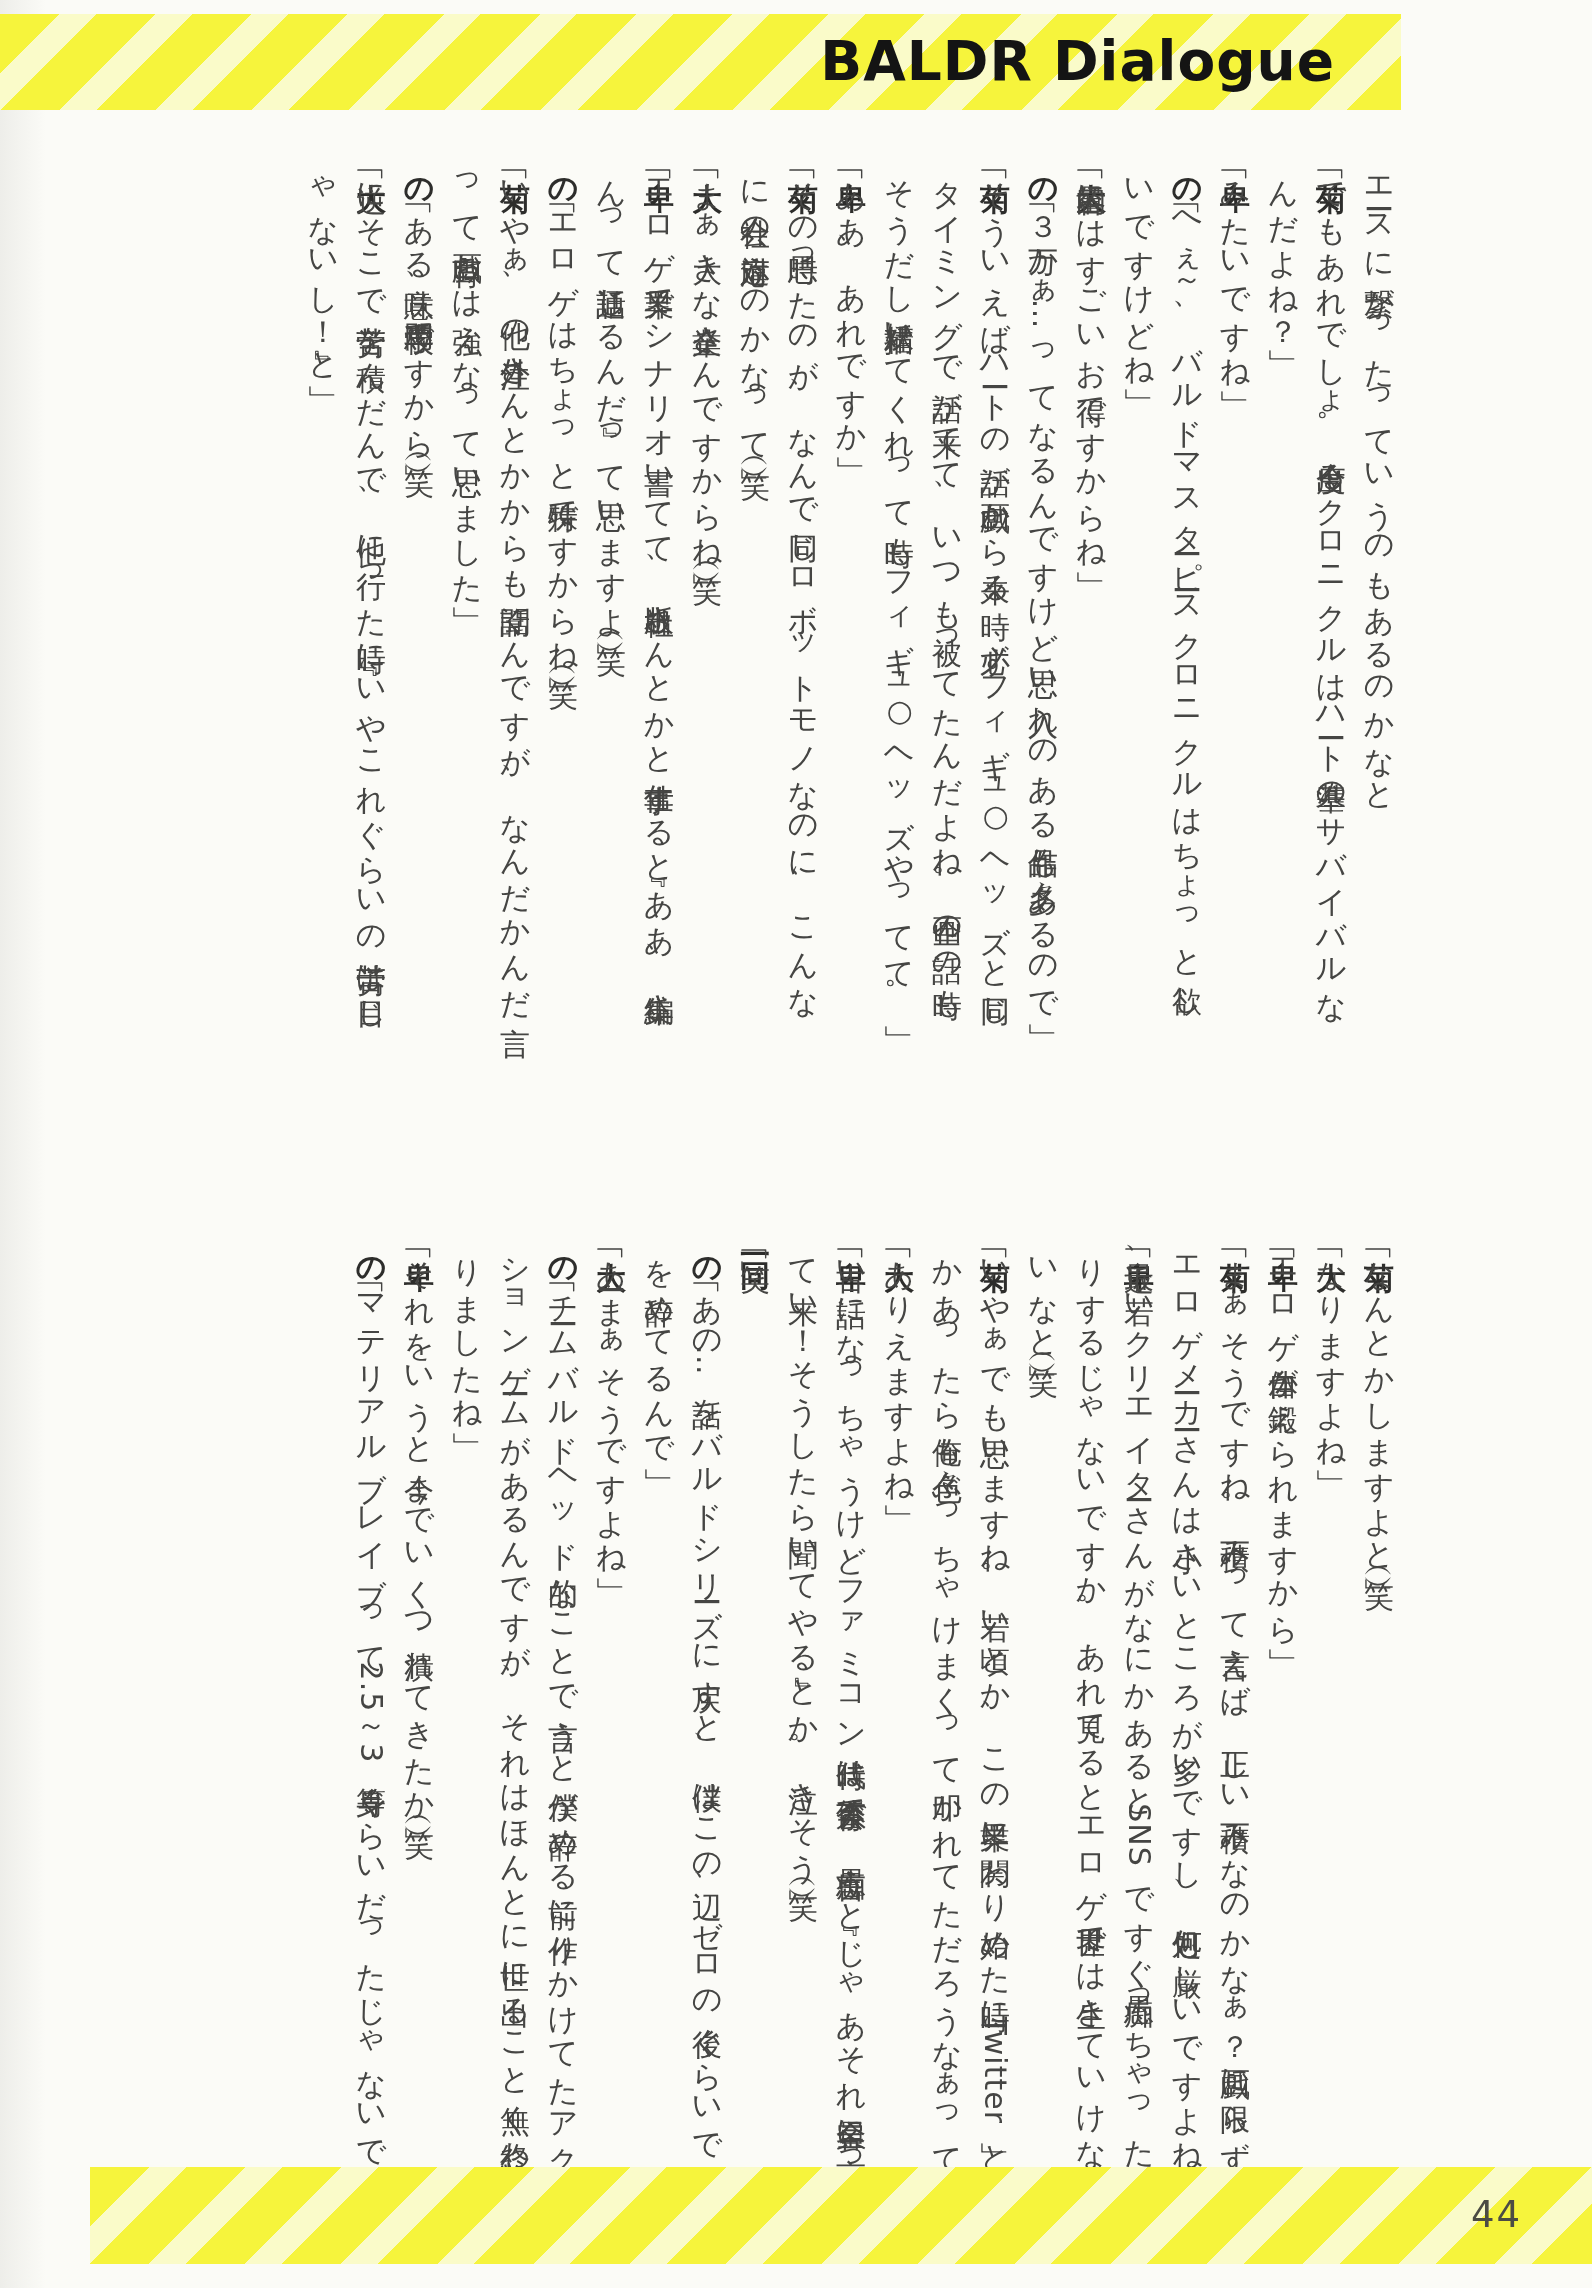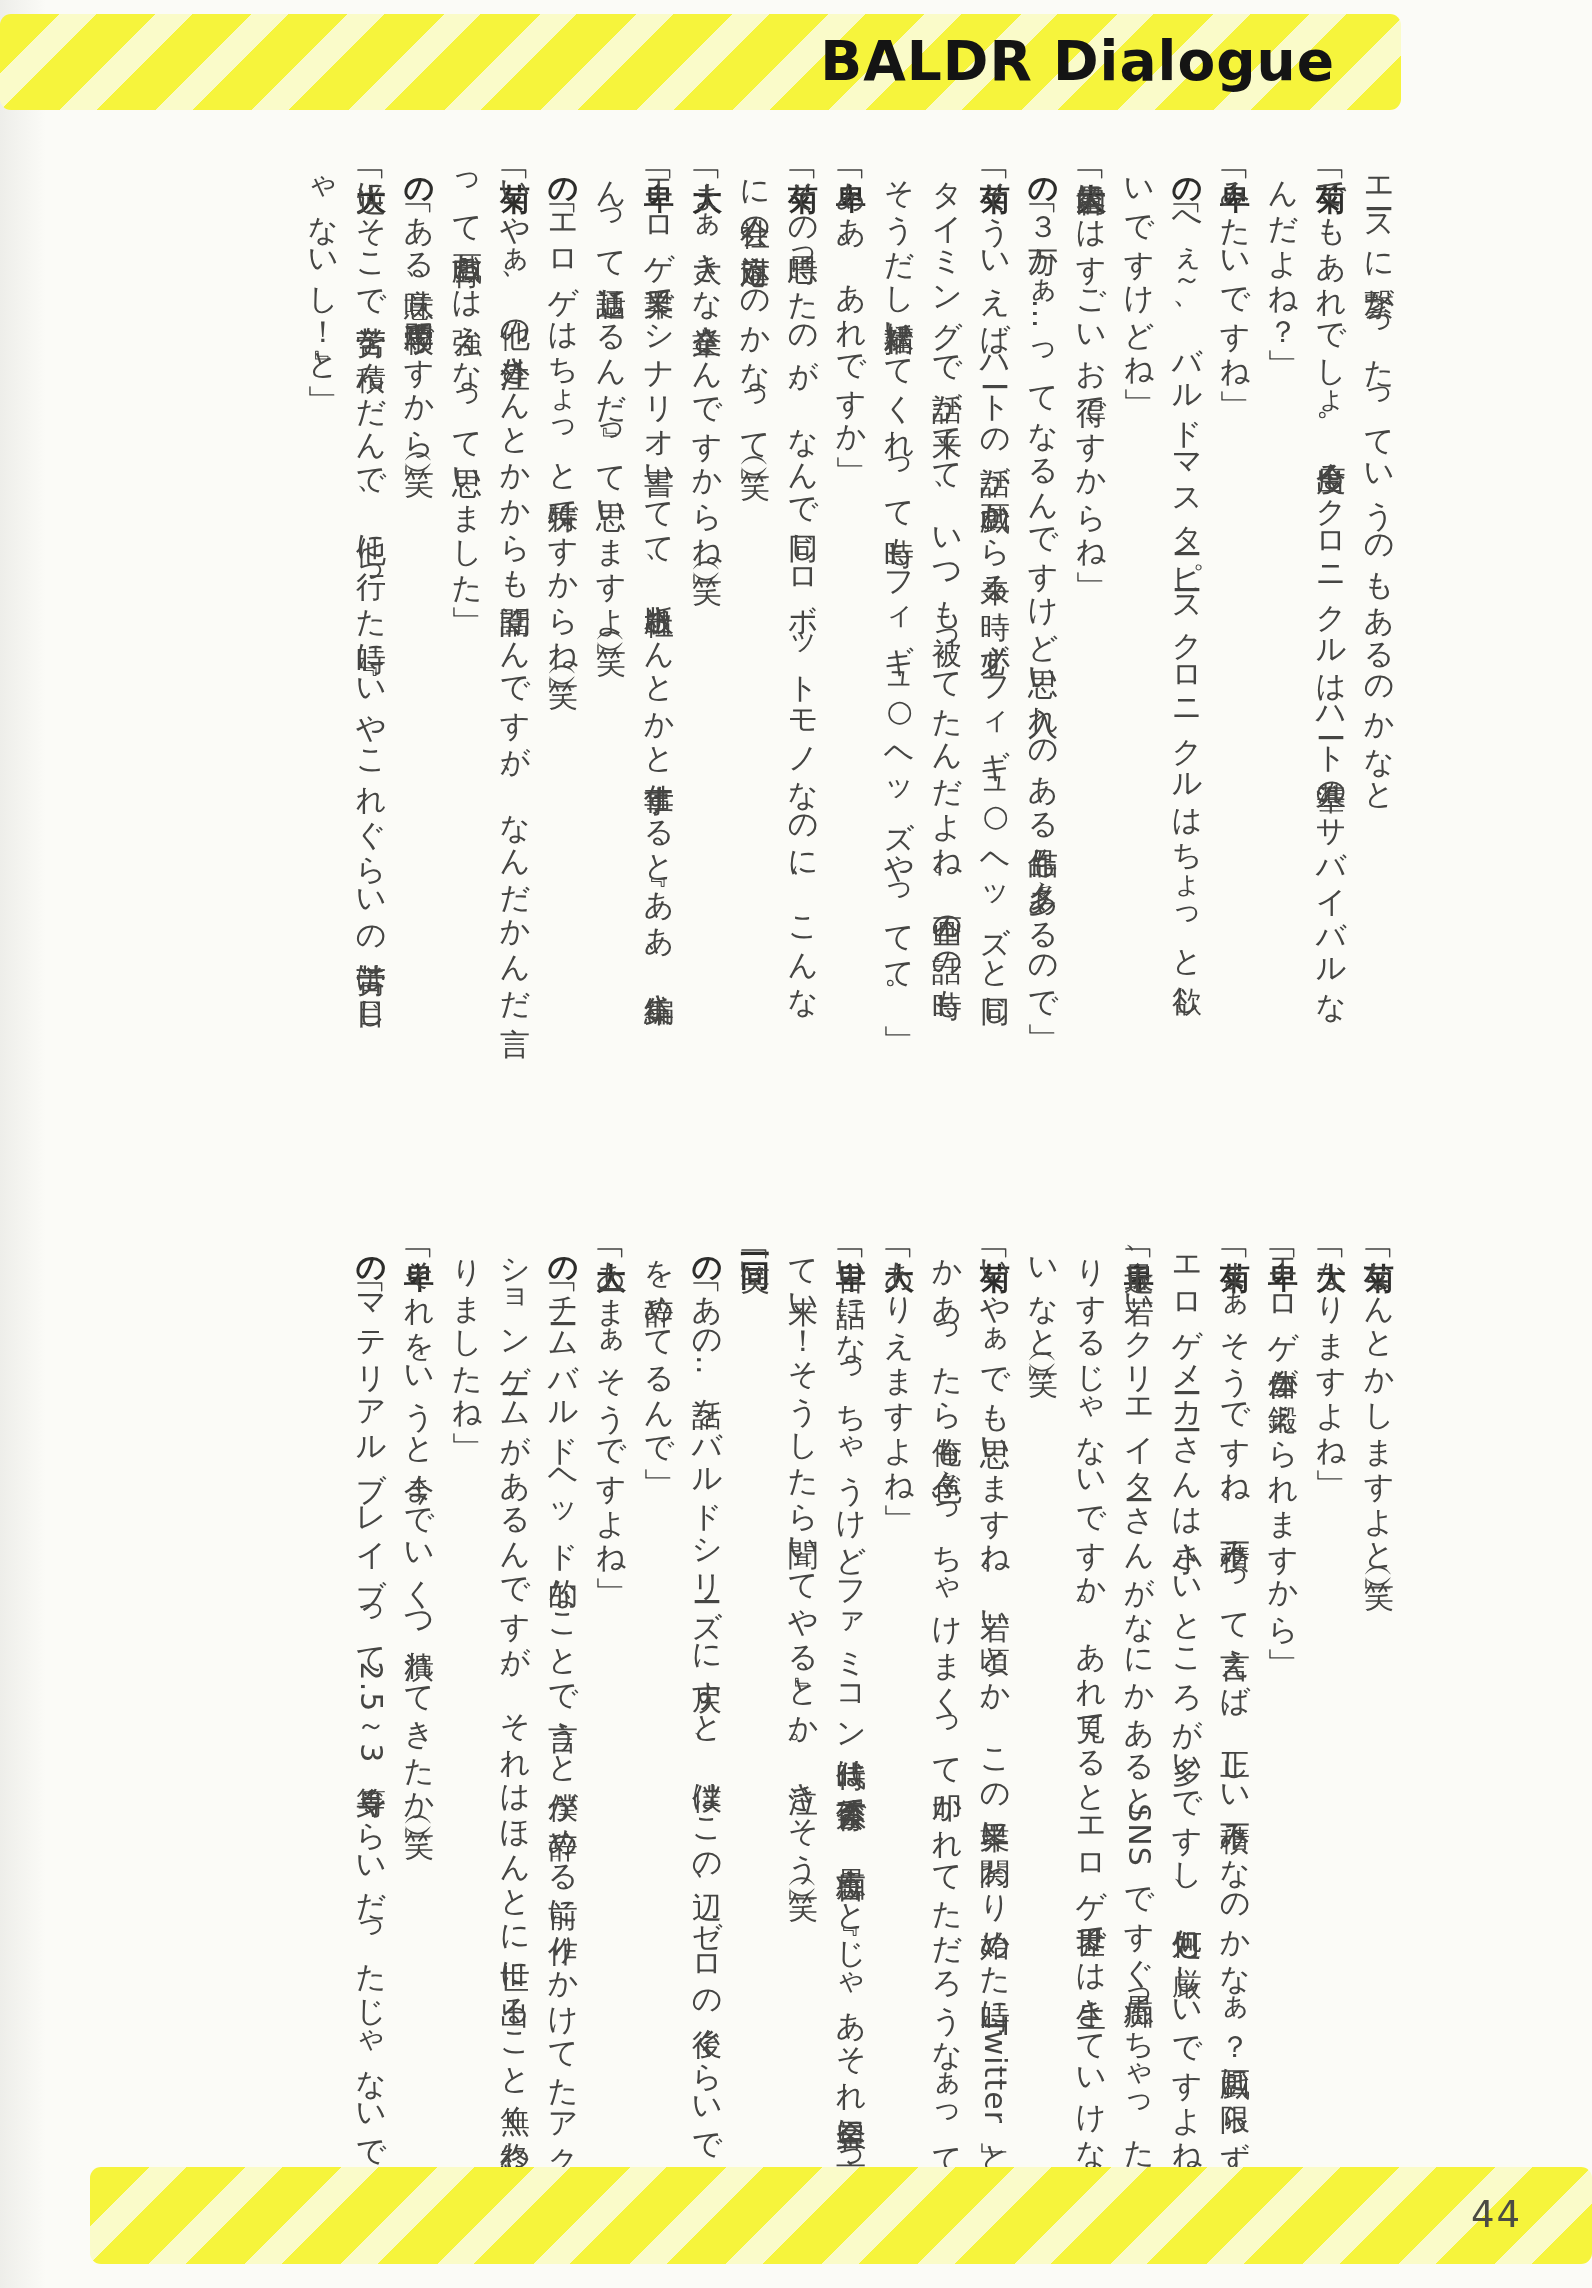--- a/index.html
+++ b/index.html
@@ -12,21 +12,20 @@
   }
   
   .page::before {
     content:""; position:absolute; left:0; top:0; bottom:0; width:46px;
     background:linear-gradient(to right, rgba(60,60,55,0.07), rgba(60,60,55,0));
     pointer-events:none;
   }
   .stripe-band {
     position:absolute;
     background:repeating-linear-gradient(135deg, #f6f43c 0 42px, #fafbc9 42px 68px);
-    border-radius:11px;
   }
   .band-top    { left:0; top:14px;  width:1401px; height:96px; }
   .band-bottom { left:90px; top:2167px; width:1502px; height:97px; }
   .banner-title {
     position:absolute; right:66px; top:50%;
     transform:translateY(-52%);
     font-size:55px; font-weight:bold;
     letter-spacing:1px;
     color:#141414;
     font-family:"DejaVu Sans", sans-serif;

